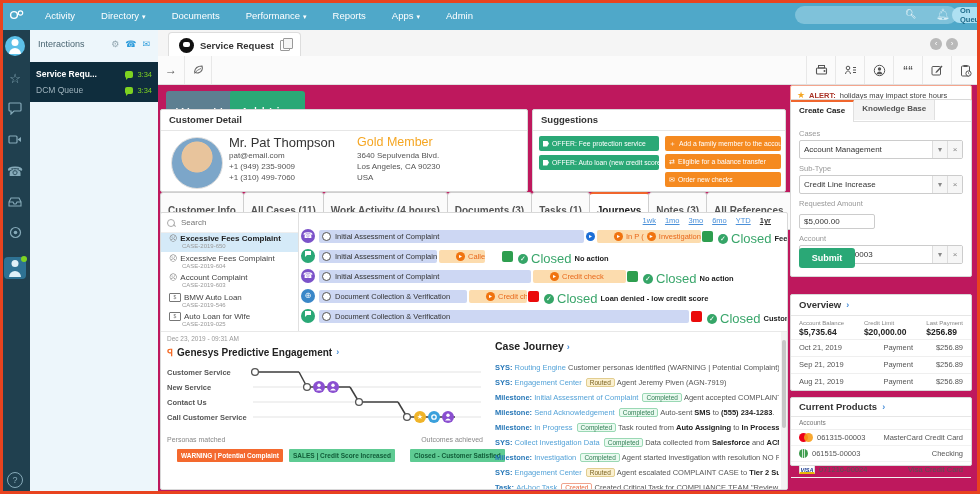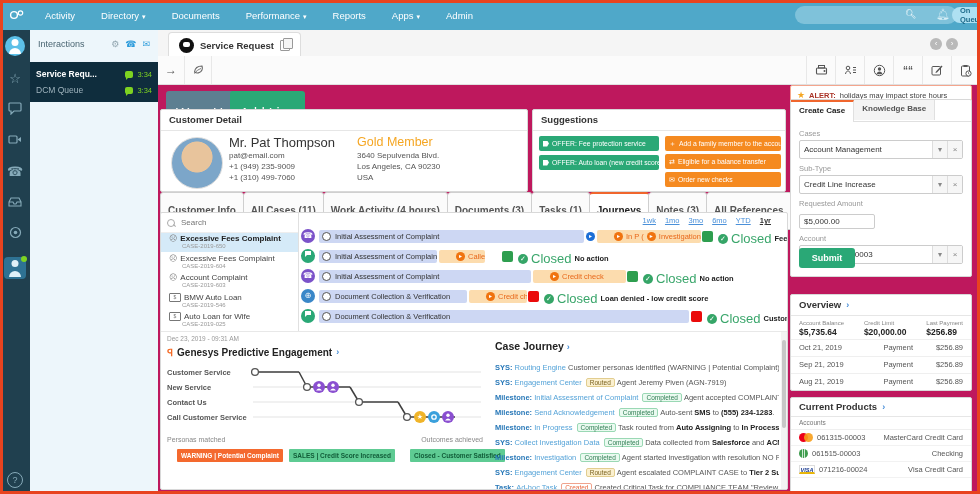--- a/index.html
+++ b/index.html
@@ -161,21 +161,21 @@
   .half{width:76px;display:inline-block;vertical-align:top}
   #btn-submit{position:absolute;left:8px;bottom:8px;width:56px;height:20px;background:#2aa876;border-radius:3px;color:#fff;font-size:9px;font-weight:bold;text-align:center;line-height:20px}
   #ov-card{left:632px;top:264px;width:182px;height:97px}
   .ov-hdr{display:flex;gap:5px;align-items:center}
   #ov-stats{display:flex;padding:4px 8px 2px;justify-content:space-between}
   .ov-stat{text-align:left}
   .ov-stat .l{font-size:6px;color:#888}
   .ov-stat .v{font-size:8.5px;font-weight:bold;color:#222;margin-top:1px}
   .ov-row{display:flex;height:16px;line-height:16px;border-top:1px solid #efefef;padding:0 8px;font-size:7.5px;color:#555}
   .ov-row .d{flex:1}.ov-row .t{width:50px;text-align:right}.ov-row .a{width:50px;text-align:right}
-  #pr-card{left:632px;top:367px;width:182px;height:98px}
+  #pr-card{left:632px;top:367px;width:182px;height:69px}
   #pr-group{height:12px;line-height:12px;padding:0 8px;font-size:6.5px;color:#777;border-bottom:1px solid #efefef}
   .pr-row{display:flex;align-items:center;height:15px;border-bottom:1px solid #f2f2f2;padding:0 8px;gap:4px}
   .pr-num{font-size:7.5px;color:#555;flex:1}
   .pr-type{font-size:7.5px;color:#555;text-align:right;white-space:nowrap}
   .mc{width:14px;height:9px;position:relative;flex:none}
   .mc::before,.mc::after{content:"";position:absolute;top:0;width:9px;height:9px;border-radius:50%}
   .mc::before{left:0;background:#eb001b}.mc::after{left:5px;background:#f79e1b;opacity:.9}
   .globe{width:9px;height:9px;border-radius:50%;background:#3f9c4e;flex:none;position:relative}
   .globe::after{content:"";position:absolute;left:3px;top:0;width:3px;height:9px;border-left:1px solid #cfe9d4;border-right:1px solid #cfe9d4;box-sizing:border-box}
   .visa{width:16px;height:9px;background:#fff;border:1px solid #ddd;border-bottom:2px solid #e8b60a;font-size:5.5px;font-weight:bold;font-style:italic;color:#1a3a8f;text-align:center;line-height:8px;flex:none;box-sizing:border-box}

